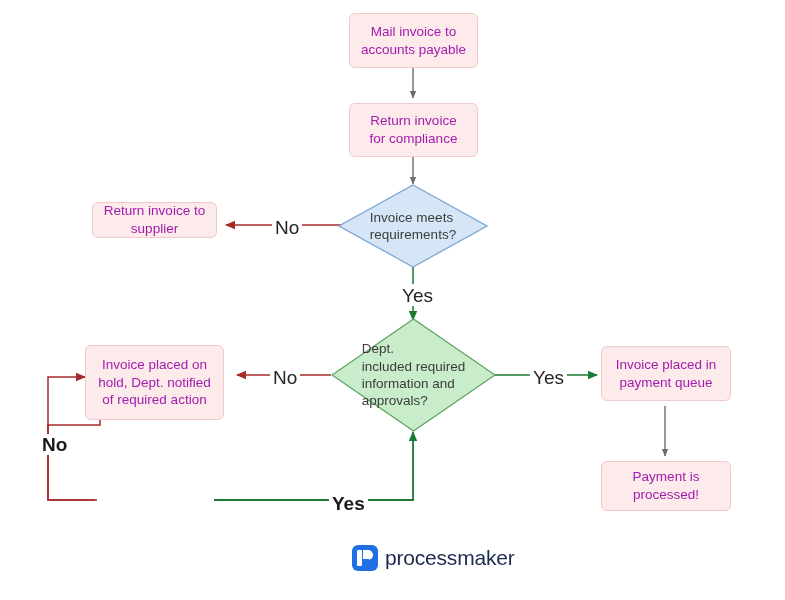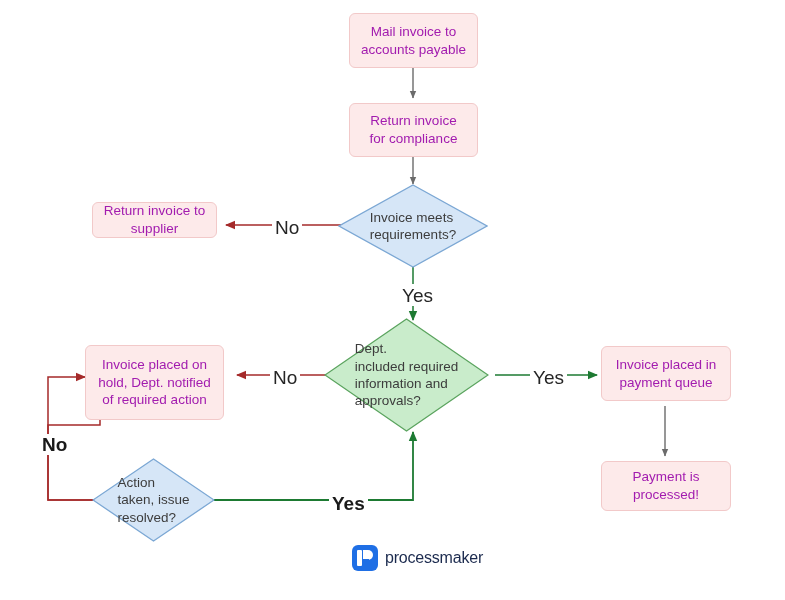--- a/index.html
+++ b/index.html
@@ -122,21 +122,21 @@
   }
   #footer-logo .logo-mark .lm-cut {
     position: absolute;
     left: 11px;
     top: 14px;
     width: 6px;
     height: 3px;
     background: #1f6fe5;
   }
   #footer-logo .logo-text {
-    font-size: 16px;
+    font-size: 21px;
     color: #1b2a4e;
     letter-spacing: -0.2px;
   }
 </style>
 </head>
 <body>
 
 <div id="canvas">
 
   <svg id="edges" viewBox="0 0 785 600" width="785" height="600">
@@ -184,48 +184,40 @@
     <svg class="dshape" viewBox="0 0 150 84" preserveAspectRatio="none">
       <polygon points="75,1 149,42 75,83 1,42" fill="#d6e6f7" stroke="#7ba7d4" stroke-width="1.3"></polygon>
     </svg>
     <div class="dlabel">Invoice meets
 requirements?</div>
   </div>
 
   <div class="node-box" style="left:92px; top:202px; width:125px; height:36px;">Return invoice to
 supplier</div>
 
-  <div class="node-diamond" style="left:324px; top:318px; width:165px; height:114px;">
+  <div class="node-diamond" style="left:331px; top:318px; width:165px; height:114px;">
     <svg class="dshape" viewBox="0 0 165 114" preserveAspectRatio="none">
       <polygon points="82.5,1 164,57 82.5,113 1,57" fill="#c9eccb" stroke="#5aa35e" stroke-width="1.3"></polygon>
     </svg>
     <div class="dlabel">Dept.
 included required
 information and
 approvals?</div>
   </div>
 
   <div class="node-box" style="left:85px; top:345px; width:139px; height:75px;">Invoice placed on
 hold, Dept. notified
 of required action</div>
 
   <div class="node-box" style="left:601px; top:461px; width:130px; height:50px;">Payment is
 processed!</div>
 
   <div class="node-box" style="left:601px; top:346px; width:130px; height:55px;">Invoice placed in
 payment queue</div>
 
-  <div class="node-diamond" style="left:92px; top:458px; width:123px; height:84px;">
-    <svg class="dshape" viewBox="0 0 123 84" preserveAspectRatio="none">
-      <polygon points="61.5,1 122,42 61.5,83 1,42" fill="#d6e6f7" stroke="#7ba7d4" stroke-width="1.3"></polygon>
-    </svg>
-    <div class="dlabel">Action
-taken, issue
-resolved?</div>
-  </div>
 
   <div class="edge-label" style="left:272px; top:217px;">No</div>
 
   <div class="edge-label" style="left:399px; top:285px;">Yes</div>
 
   <div class="edge-label" style="left:270px; top:367px;">No</div>
 
   <div class="edge-label" style="left:530px; top:367px;">Yes</div>
 
   <div class="edge-label bold" style="left:39px; top:434px;">No</div>

